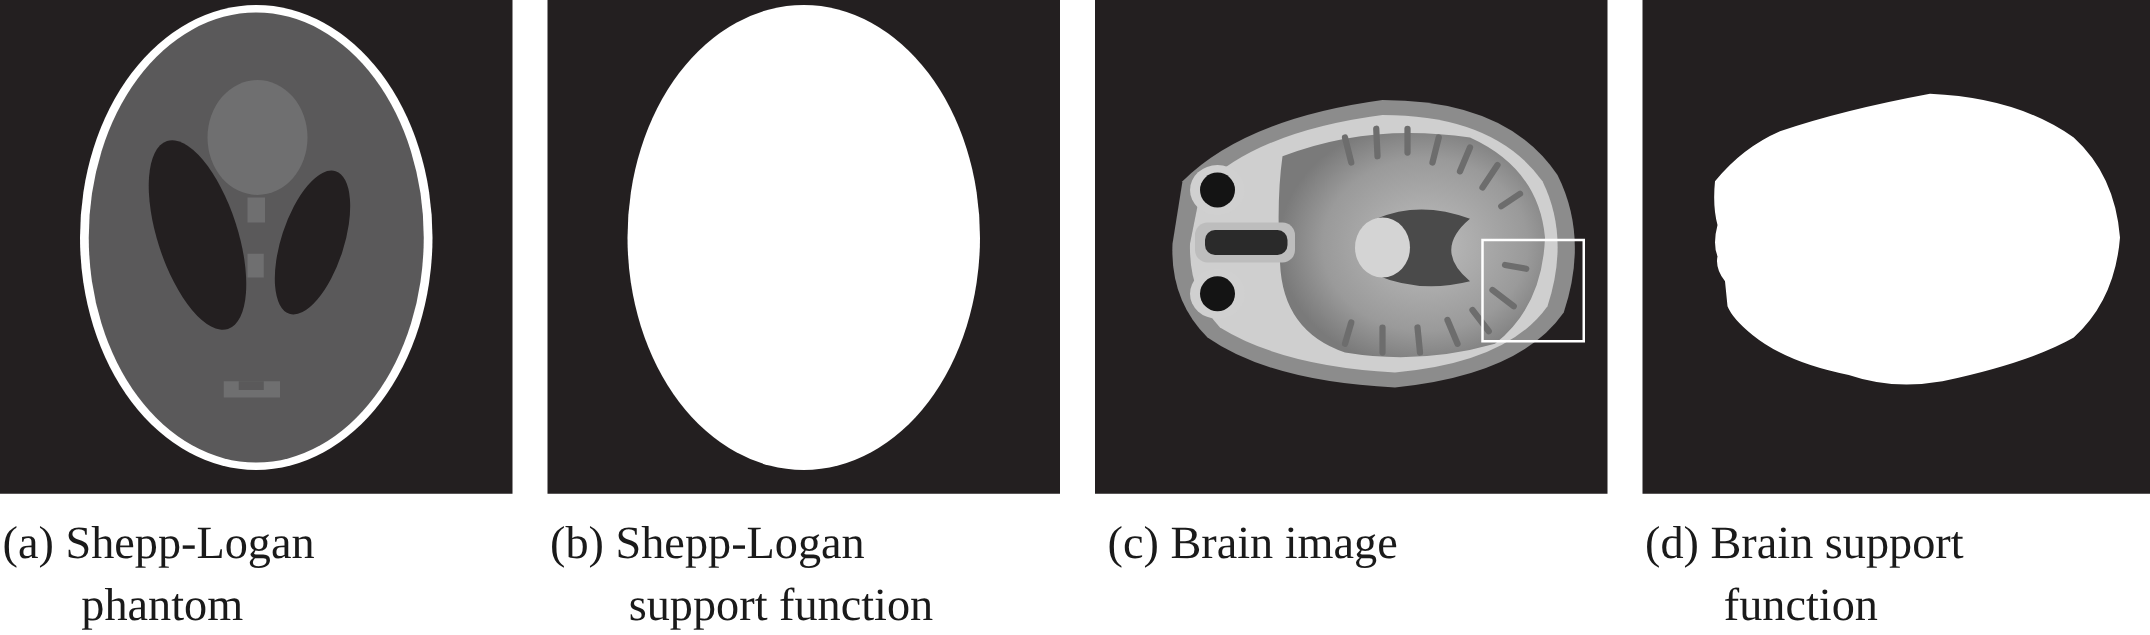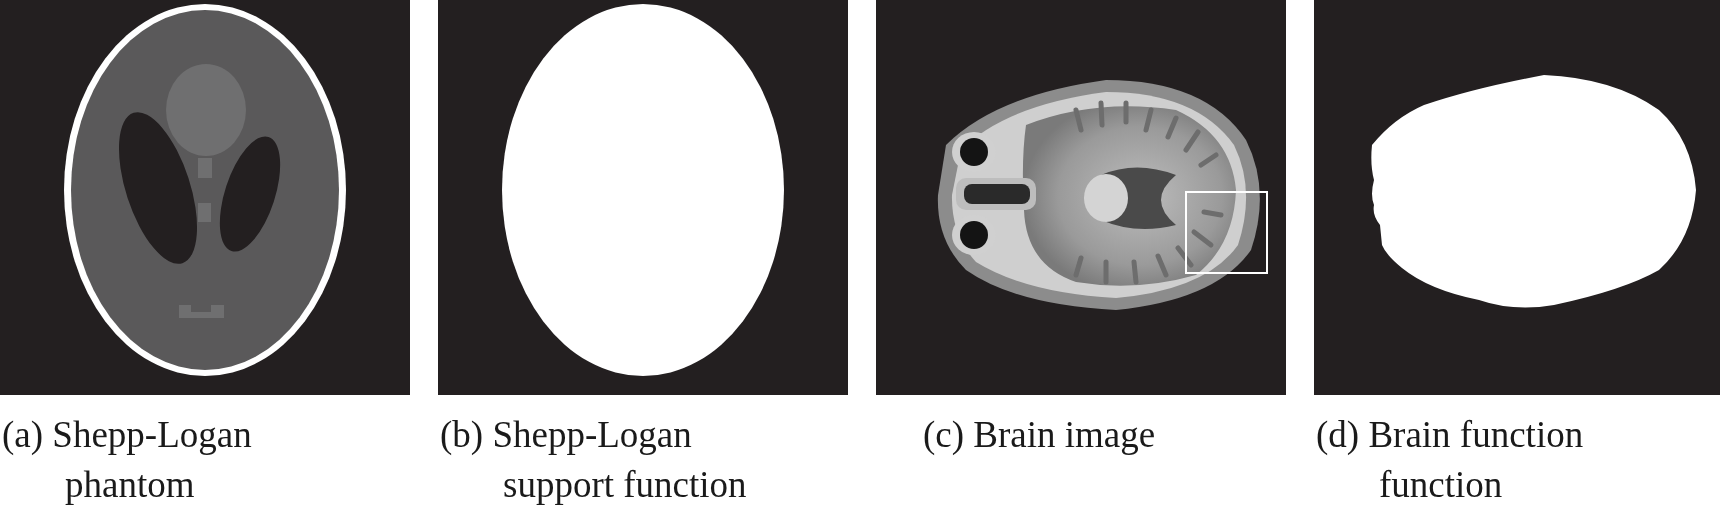--- a/index.html
+++ b/index.html
@@ -9,21 +9,21 @@
   #panel-a { left:0; width:410px; }
   #panel-b { left:438px; width:410px; }
   #panel-c { left:876px; width:410px; }
   #panel-d { left:1314px; width:406px; }
   .caption { position:absolute; top:410px; font-family:"Liberation Serif", "DejaVu Serif", serif; font-size:37px; line-height:50px; color:#1a1a1a; }
   .caption .tag { display:inline-block; }
   .caption .line2 { display:block; }
   #caption-a { left:2px; }
   #caption-a .line2, #caption-b .line2, #caption-d .line2 { padding-left:63px; }
   #caption-b { left:440px; }
-  #caption-c { left:923px; }
+  #caption-c { left:886px; }
   #caption-d { left:1316px; }
 </style>
 </head>
 <body>
 
 <div class="panel" id="panel-a">
   <svg viewBox="0 0 410 395">
     <ellipse cx="205" cy="190" rx="141" ry="186" fill="#ffffff"></ellipse>
     <ellipse cx="205" cy="190" rx="134" ry="180" fill="#5a595a"></ellipse>
     <ellipse cx="206" cy="110" rx="40" ry="46" fill="#6f6f70"></ellipse>
@@ -103,15 +103,15 @@
   <span class="tag">(b)</span>
   <span>Shepp-Logan</span>
   <span class="line2">support function</span>
 </div>
 <div class="caption" id="caption-c">
   <span class="tag">(c)</span>
   <span>Brain image</span>
 </div>
 <div class="caption" id="caption-d">
   <span class="tag">(d)</span>
-  <span>Brain function</span>
+  <span>Brain support</span>
   <span class="line2">function</span>
 </div>
 
 </body></html>

